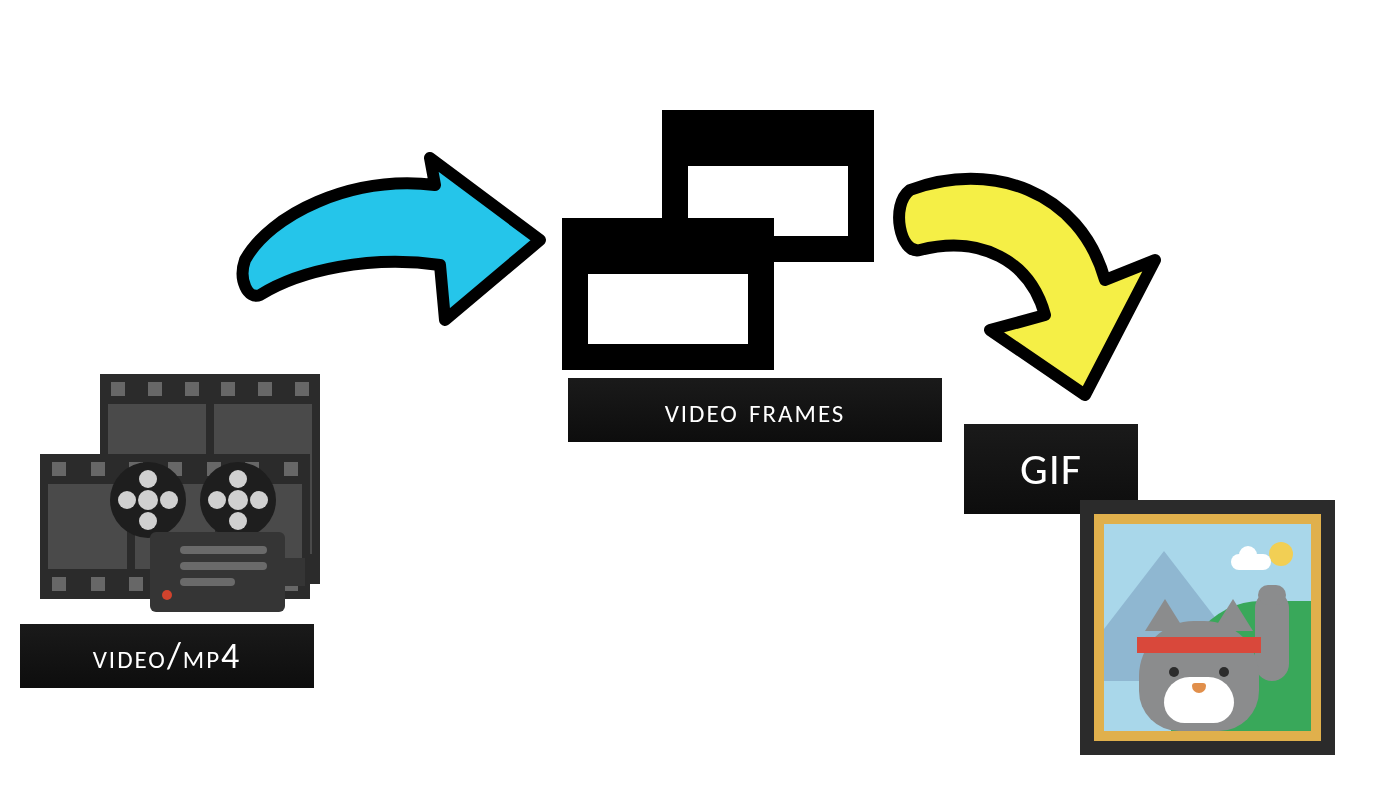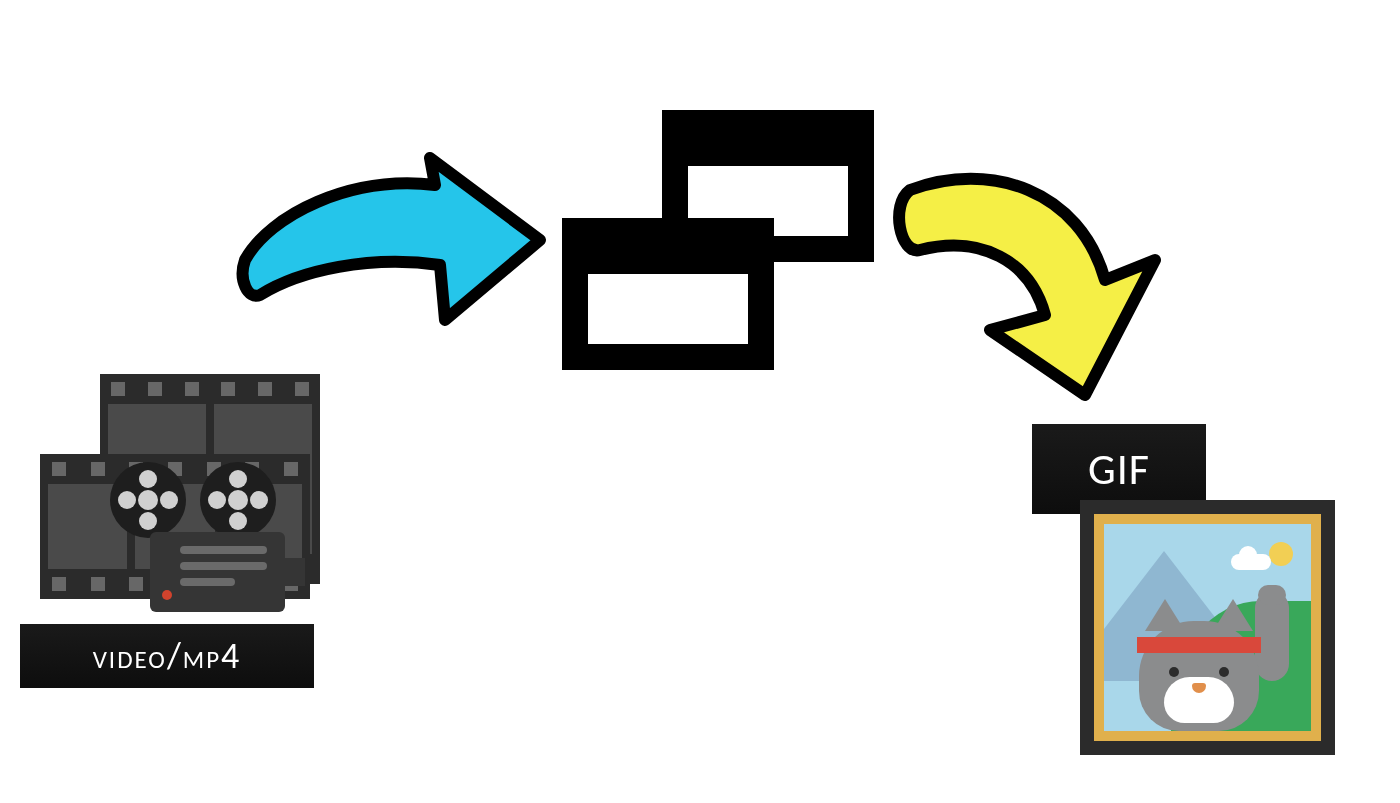--- a/index.html
+++ b/index.html
@@ -32,21 +32,21 @@
     left: 20px;
     top: 624px;
     width: 250px;
   }
   .label-frames {
     left: 568px;
     top: 378px;
     width: 330px;
   }
   .label-gif {
-    left: 1032px;
+    left: 964px;
     top: 424px;
     width: 130px;
     font-variant: normal;
     font-size: 44px;
     letter-spacing: 1px;
     padding: 18px 22px;
   }
 
   
   .frames-icon {
@@ -435,20 +435,21 @@
              L 215 170
              L 210 115
              C 140 105, 70 120, 30 145
              C 18 150, 8 130, 15 110 Z" fill="#25c5ea" stroke="#000" stroke-width="12" stroke-linejoin="round"></path>
   </svg>
 
   <div class="frames-icon">
     <div class="win back"></div>
     <div class="win front"></div>
   </div>
+  <div class="label-box label-frames">video frames</div>
 
   <svg class="arrow-yellow" width="300" height="300" viewBox="0 0 300 300">
     <path d="M40 40
              C 120 10, 210 40, 235 130
              L 285 110
              L 215 245
              L 120 180
              L 175 165
              C 160 110, 110 85, 50 100
              C 30 105, 20 55, 40 40 Z" fill="#f5ef46" stroke="#000" stroke-width="12" stroke-linejoin="round"></path>

